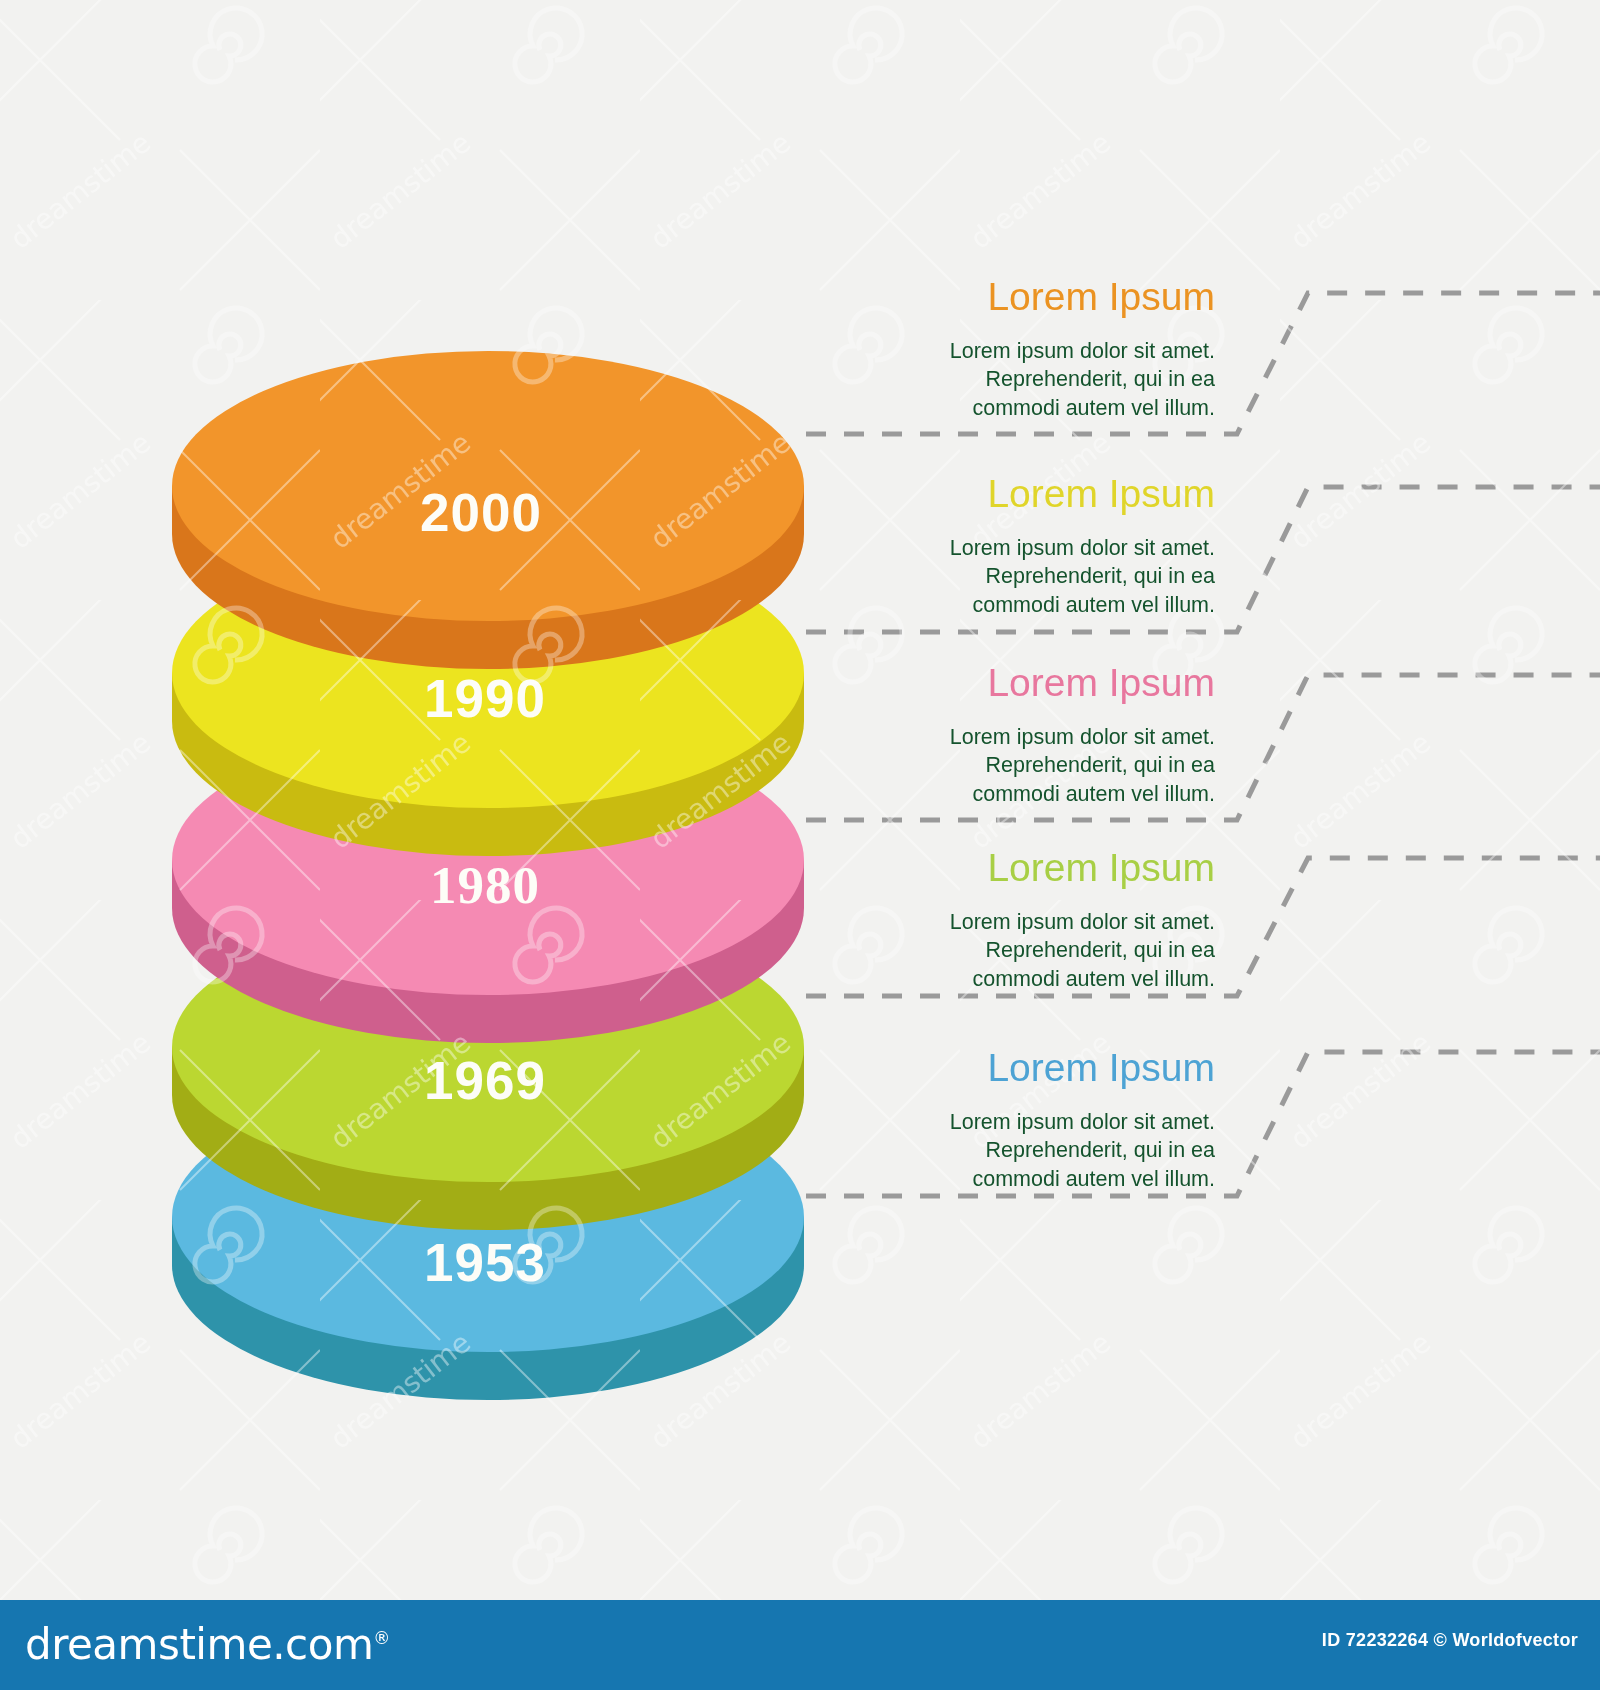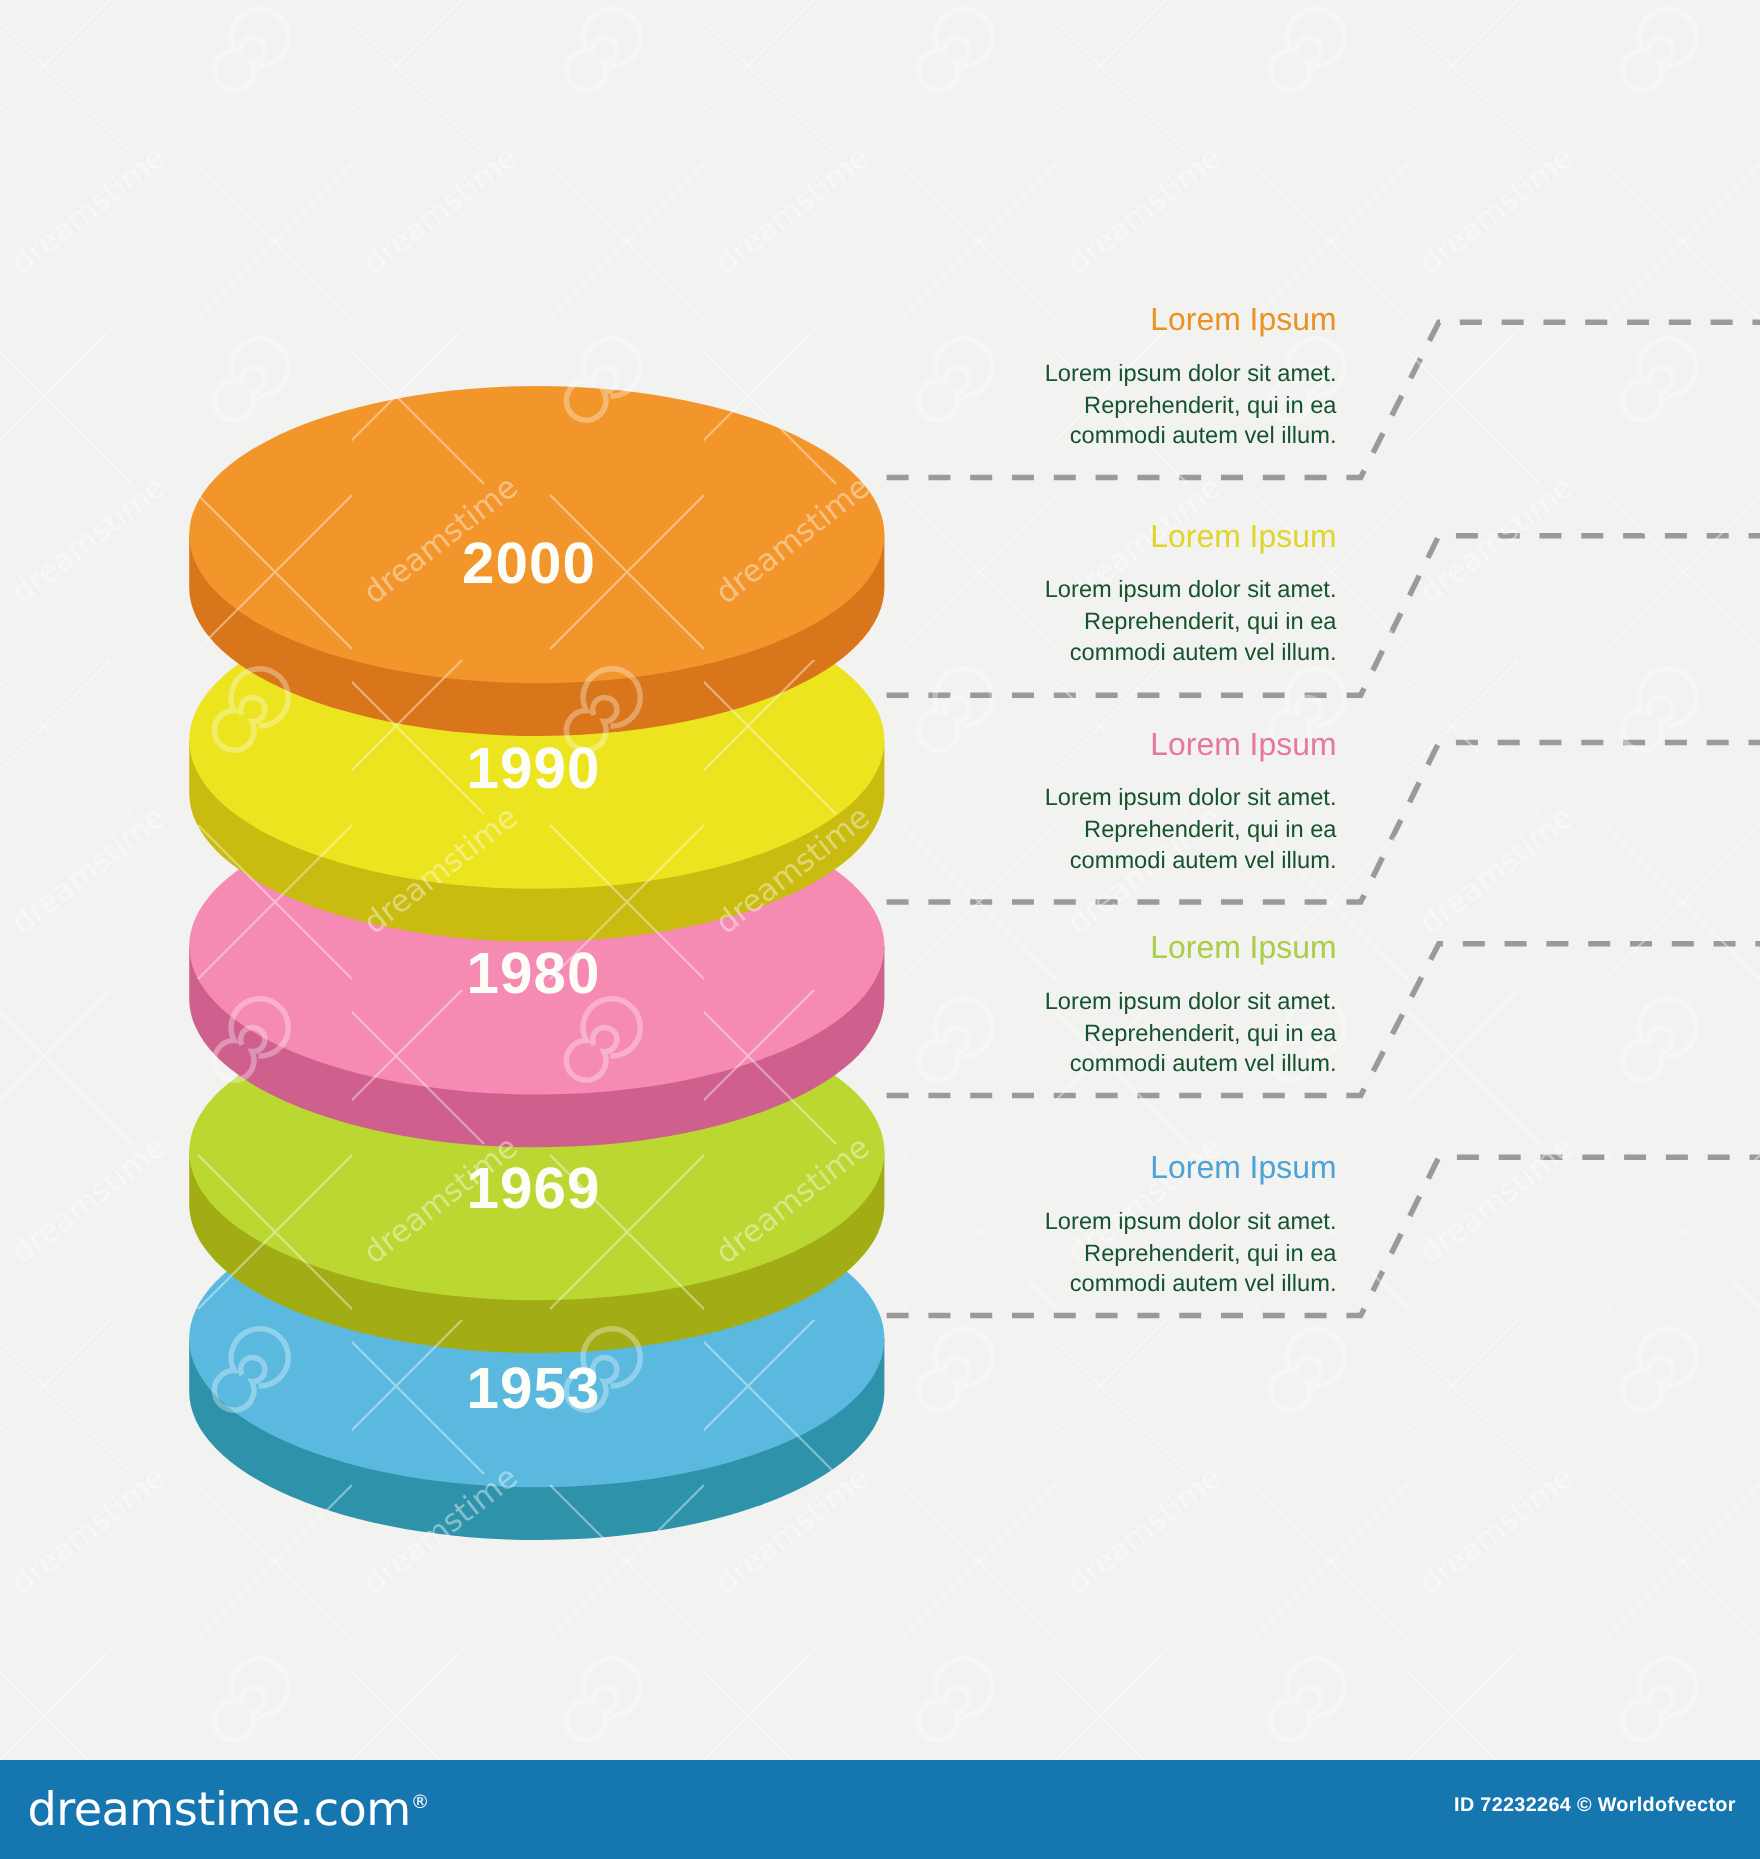--- a/index.html
+++ b/index.html
@@ -40,21 +40,21 @@
 
   
   .info-block {
     position:absolute;
     width:420px;
     left:795px;
     text-align:right;
     z-index:6;
   }
   .info-title {
-    font-size:29px;
+    font-size:39px;
     font-weight:normal;
     line-height:1.15;
     margin-bottom:17px;
     white-space:nowrap;
   }
   .info-body {
     font-size:21.5px;
     line-height:1.32;
     color:#14532d;
   }
@@ -140,21 +140,21 @@
 
     <g>
       <path d="M0 310 L0 358 A316 135 0 0 0 632 358 L632 310 Z" fill="#d9761b"></path>
       <ellipse cx="316" cy="310" rx="316" ry="135" fill="#f2952b"></ellipse>
     </g>
   </svg>
 </div>
 
 <div class="year-label" style="left:351px; top:482px;">2000</div>
 <div class="year-label" style="left:355px; top:668px;">1990</div>
-<div class="year-label" style="left:355px; top:855px;">1980</div>
+<div class="year-label" style="left:355px; top:855px;font-family:Liberation Serif, serif;">1980</div>
 <div class="year-label" style="left:355px; top:1050px;">1969</div>
 <div class="year-label" style="left:355px; top:1232px;">1953</div>
 
 <svg id="connectors" viewBox="0 0 1600 1690">
   <g fill="none" stroke="#9a9a9a" stroke-width="5" stroke-dasharray="20 18" stroke-linecap="butt">
     <path d="M806 434 L1237 434 L1308 293 L1600 293"></path>
     <path d="M806 632 L1237 632 L1308 487 L1600 487"></path>
     <path d="M806 820 L1237 820 L1308 675 L1600 675"></path>
     <path d="M806 996 L1237 996 L1308 858 L1600 858"></path>
     <path d="M806 1196 L1237 1196 L1308 1052 L1600 1052"></path>

